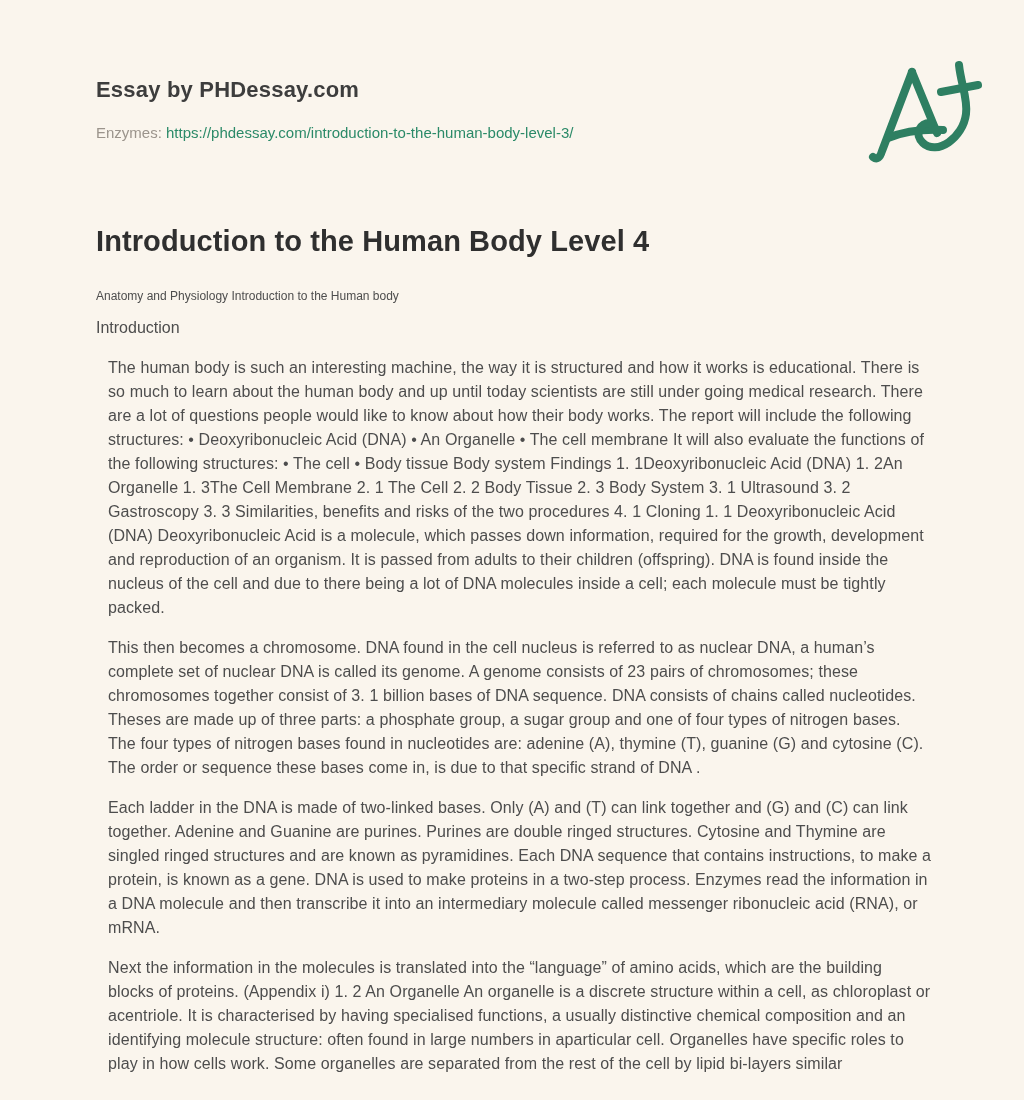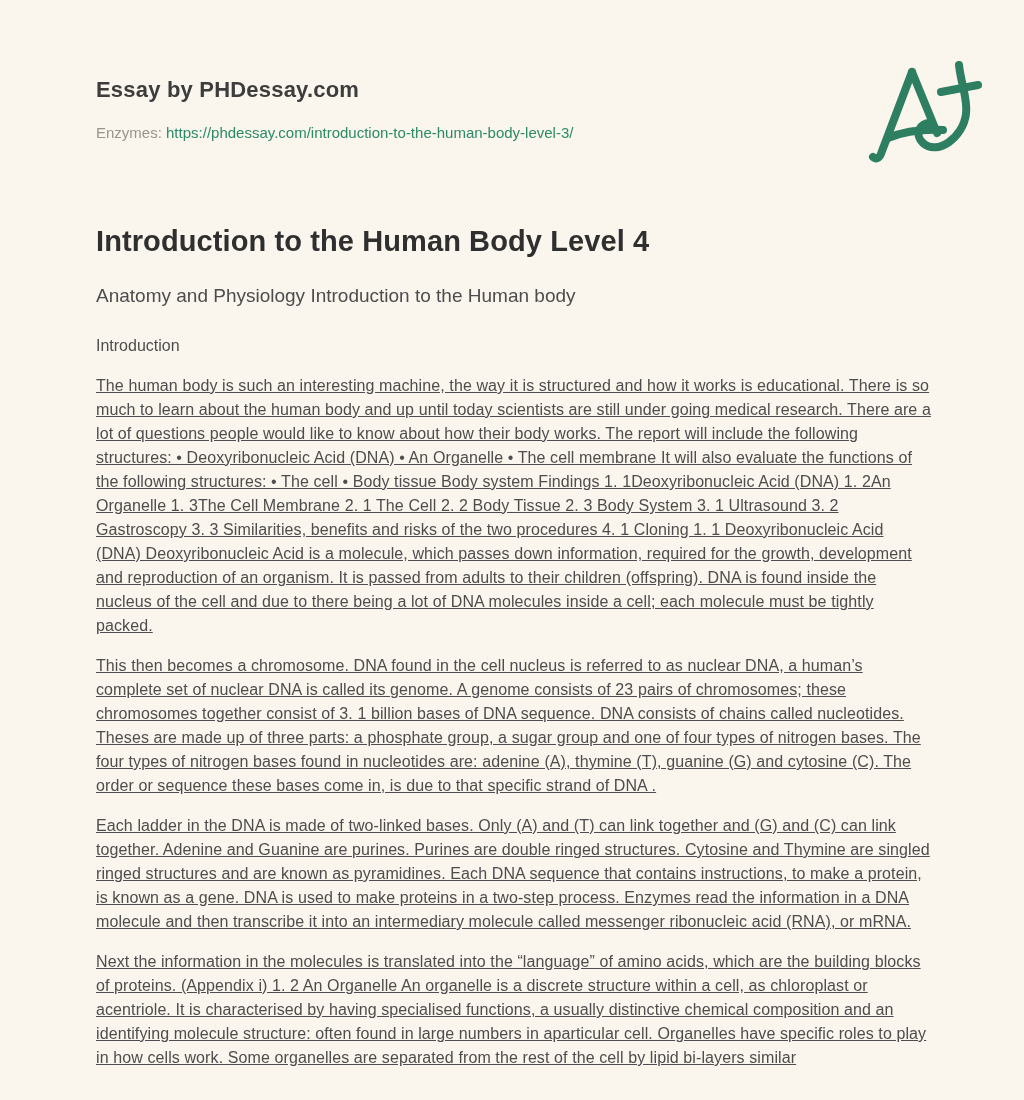--- a/index.html
+++ b/index.html
@@ -64,42 +64,41 @@
     margin-top: 80px;
     font-size: 29px;
     line-height: 34px;
     font-weight: 700;
     color: #2f2f2f;
     letter-spacing: 0.1px;
   }
 
   .subtitle {
     margin-top: 26px;
-    font-size: 19px;
+    font-size: 12px;
     line-height: 24px;
     color: #4d4d4d;
   }
 
   .section-heading {
-    margin-top: 26px;
+    margin-top: 8px;
     font-size: 16px;
     line-height: 24px;
     color: #4d4d4d;
     font-weight: 400;
   }
 
   .body-copy { margin-top: 16px; max-width: 836px; }
 
   .body-copy p {
     font-size: 16px;
     line-height: 24px;
     color: #4d4d4d;
-    margin: 0 0 16px 0;
+    margin: 0 0 16px 12px;
     letter-spacing: 0.1px;
-    text-decoration: underline;
   }
 </style>
 </head>
 <body>
 
 <div class="page">
 
   <div class="header">
     <div class="brand">Essay by PHDessay.com</div>
 

